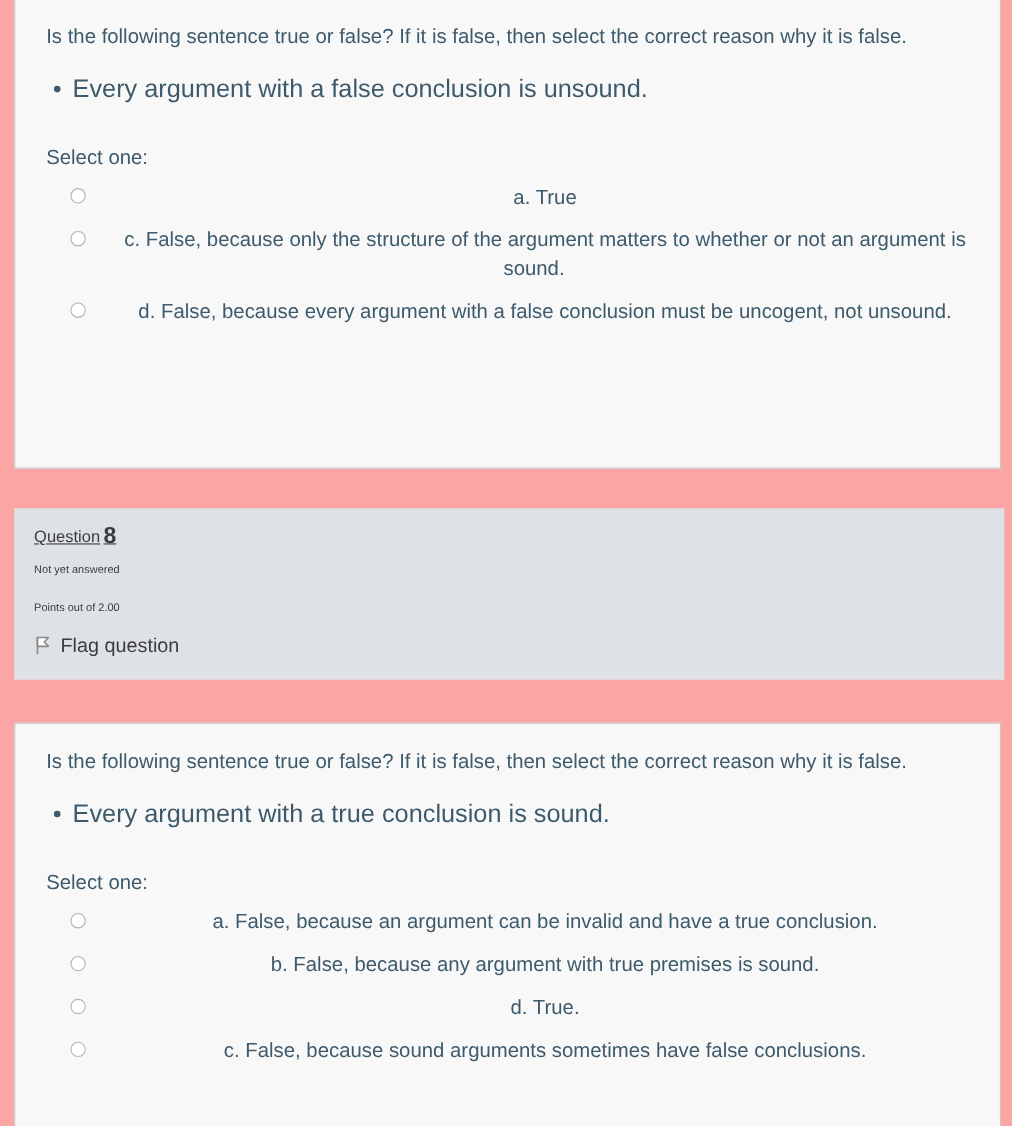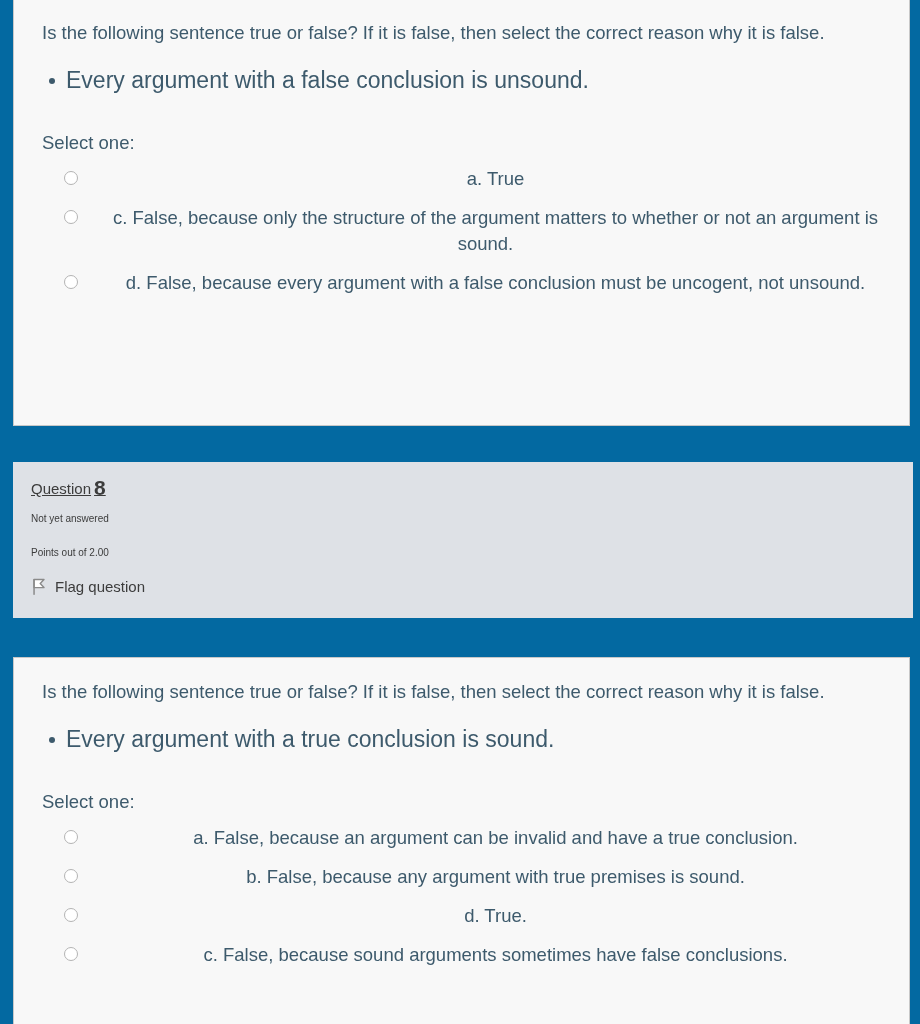--- a/index.html
+++ b/index.html
@@ -12,21 +12,21 @@
     height: 1024px;
     overflow: hidden;
     font-family: "Liberation Sans", sans-serif;
     -webkit-font-smoothing: antialiased;
   }
 
   .page {
     position: relative;
     width: 920px;
     height: 1024px;
-    background: #0369a1;
+    background: #fca5a5;
   }
 
   
   .qcard {
     position: absolute;
     left: 13px;
     width: 897px;
     background: #f8f8f8;
     border: 1px solid #c8c8c8;
     box-sizing: border-box;
@@ -138,21 +138,21 @@
   .qstate, .qpoints {
     color: #3c3c3c;
     font-size: 10px;
     line-height: 20px;
     margin: 0 0 14px 0;
   }
   .qflag {
     display: flex;
     align-items: center;
     color: #3c3c3c;
-    font-size: 15px;
+    font-size: 18px;
     line-height: 20px;
     margin: 0;
     text-align: right;
   }
   .flag-icon {
     display: inline-block;
     width: 16px;
     height: 18px;
     margin-right: 8px;
     flex: 0 0 auto;

